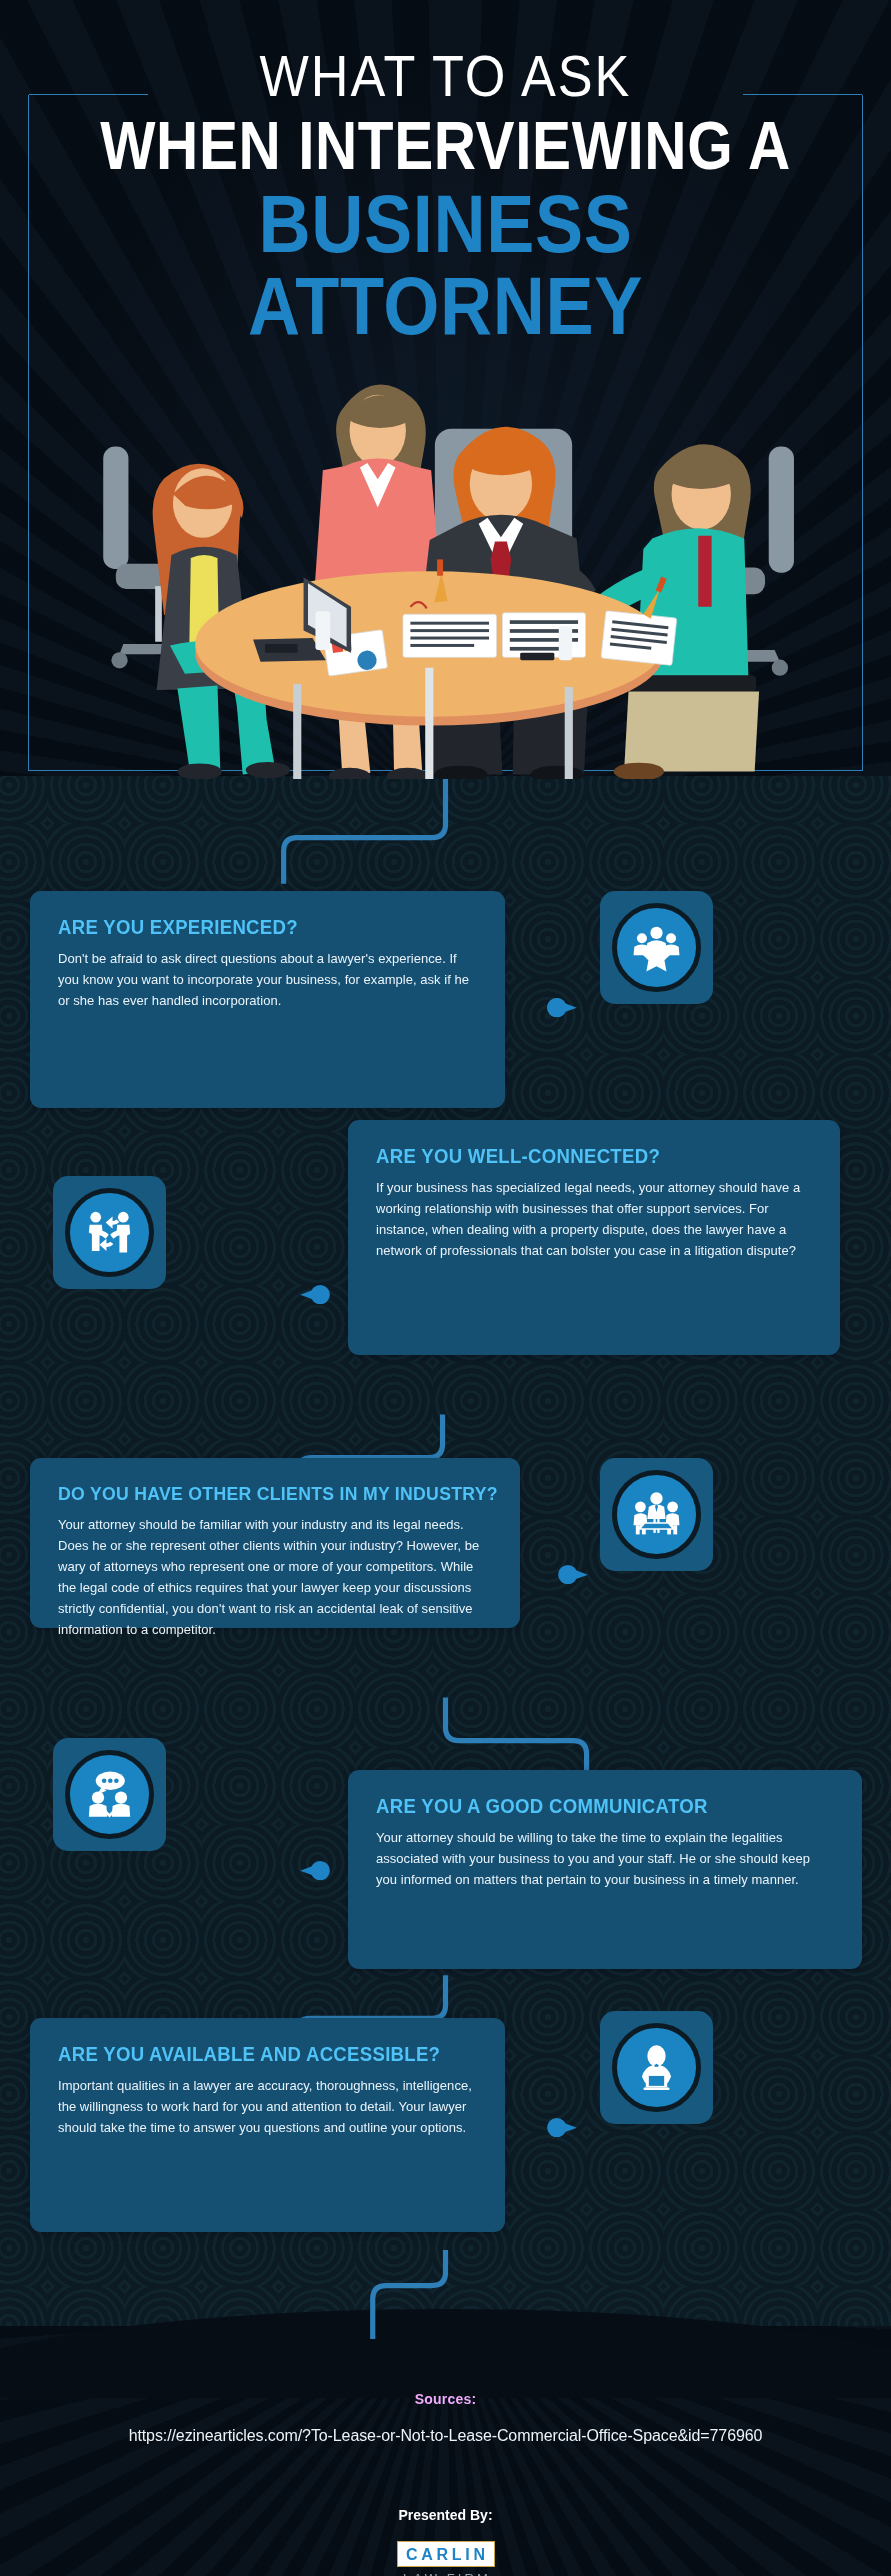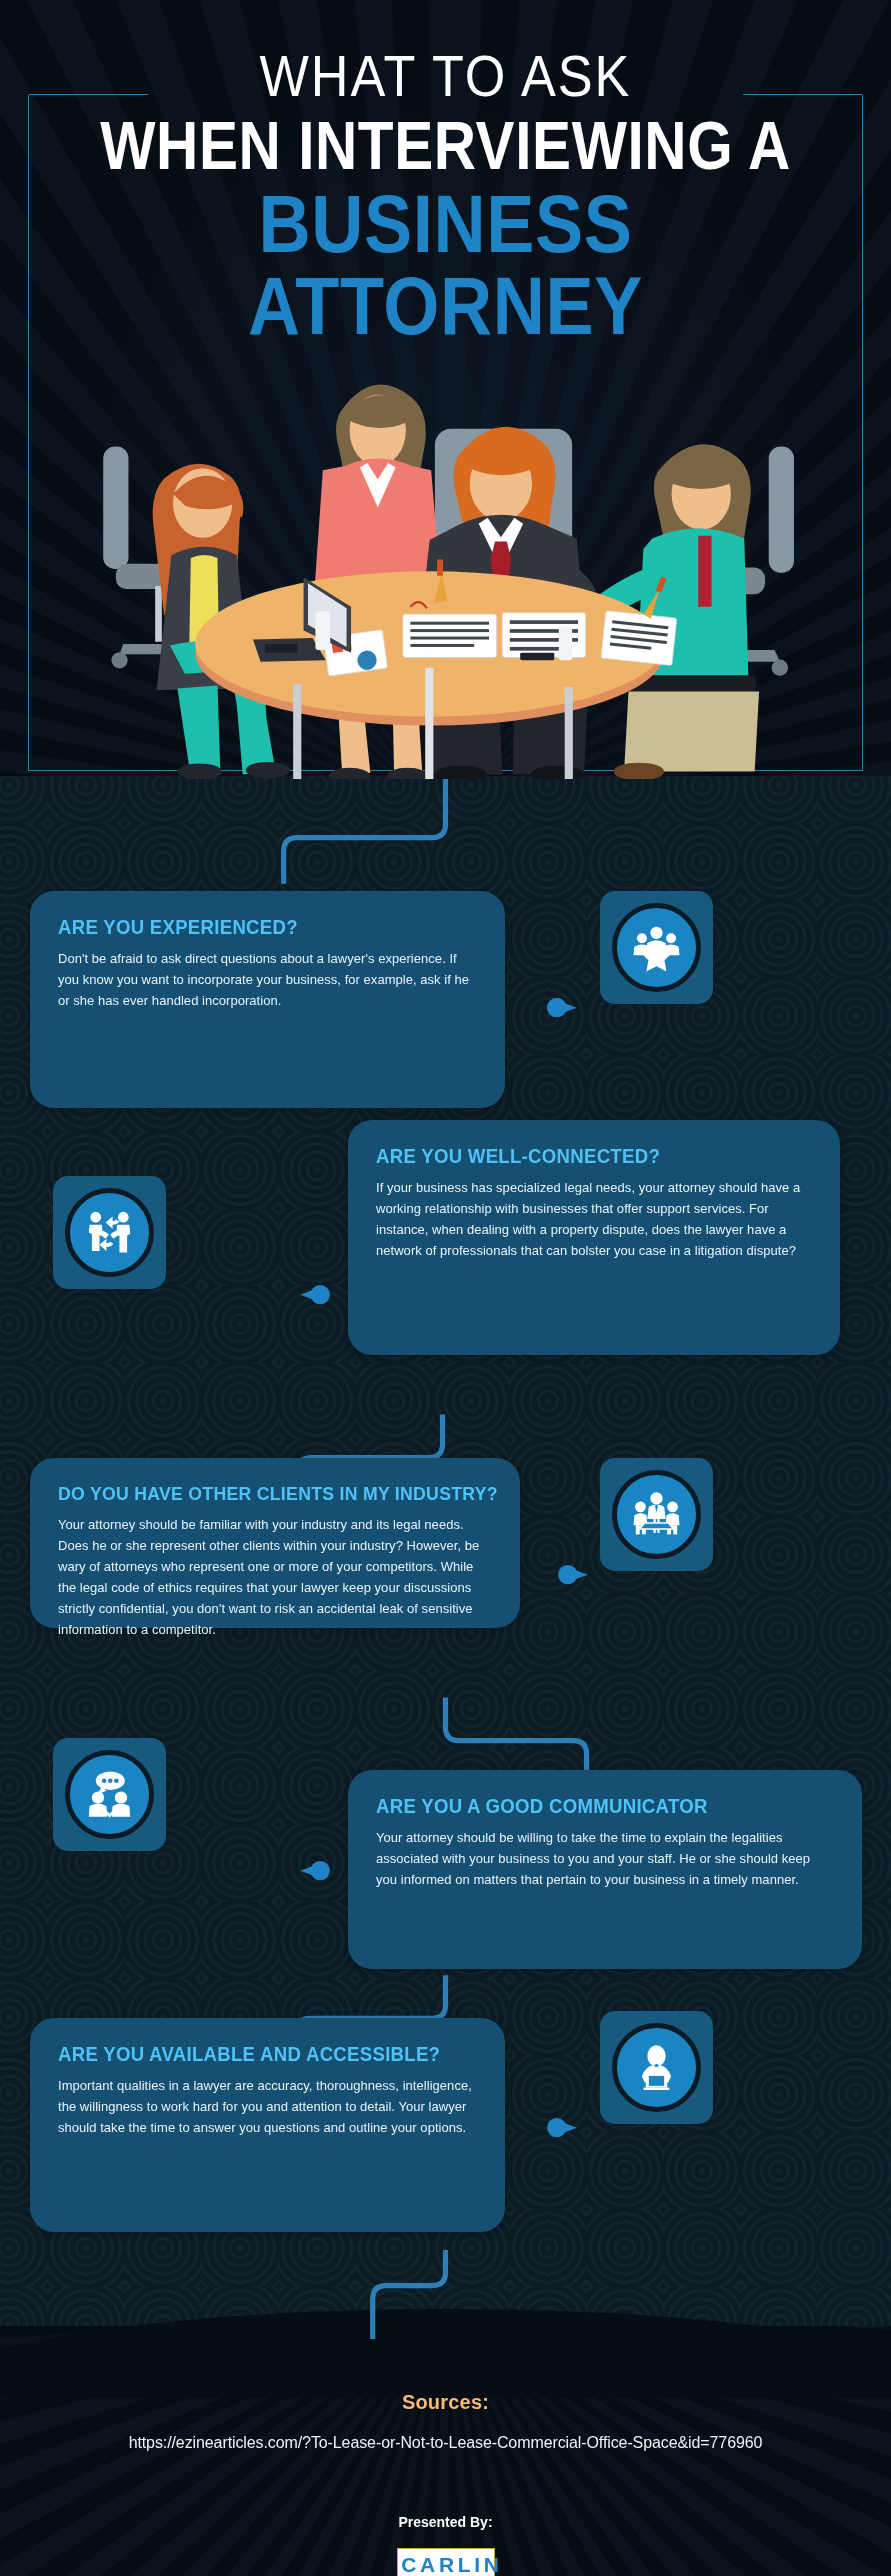--- a/index.html
+++ b/index.html
@@ -83,21 +83,21 @@
   
   .hero-art{ position:absolute; left:45px; top:319px; width:802px; height:460px; z-index:5; }
 
   
   .connectors{ position:absolute; left:0; top:0; width:891px; height:2576px; z-index:3; }
 
   
   .card{
     position:absolute; z-index:6;
     background:#154f72;
-    border-radius:24px;
+    border-radius:11px;
     padding:25px 28px;
     box-shadow:0 1.5px 7.4px rgba(0,0,0,.22);
   }
   .card-title{
     color:#4fc3f7; font-size:20px; font-weight:bold; letter-spacing:0.3px;
     margin-bottom:9px; transform:scaleX(.93); transform-origin:left center;
     font-family:"Liberation Sans Narrow","Liberation Sans",sans-serif;
     white-space:nowrap;
   }
   .card-body{
@@ -120,33 +120,33 @@
   .icon-ring svg{ width:49px; height:49px; fill:#ffffff; }
 
   
   .ptr{ position:absolute; z-index:7; width:30px; height:19.3px; }
   .ptr svg{ width:100%; height:100%; }
 
   
   .foot{
     position:absolute; left:0; top:2391px; width:891px; text-align:center; z-index:8;
   }
-  .src-h{ color:#fdba74; font-size:20px; font-weight:bold; letter-spacing:0.2px;
+  .src-h{ color:#f0abfc; font-size:14px; font-weight:bold; letter-spacing:0.2px;
     font-family:"Liberation Sans Narrow","Liberation Sans",sans-serif; }
   .src-u{ color:#eef4f8; font-size:16px; margin-top:20px; letter-spacing:-0.1px;
     font-family:"Liberation Sans Narrow","Liberation Sans",sans-serif; }
   .pres{ color:#fff; font-size:14px; font-weight:bold; margin-top:62px;
     font-family:"Liberation Sans Narrow","Liberation Sans",sans-serif; }
 
   .logo{ margin:18px auto 0; width:98px; }
   .logo-box{
     background:#ffffff; border:1.5px solid #c9a54a; padding:3.7px 0 2.2px;
   }
   .logo-name{
-    color:#1f84c6; font-size:21px; font-weight:bold; letter-spacing:3.7px;
+    color:#1f84c6; font-size:16px; font-weight:bold; letter-spacing:3.7px;
     text-indent:3.7px; font-family:"Liberation Sans", sans-serif;
   }
   .logo-sub{
     color:#9aa3aa; font-size:13px; letter-spacing:3.1px; text-indent:3px;
     margin-top:4.5px; font-family:"Liberation Sans", sans-serif;
   }
 </style>
 </head>
 <body>
 

